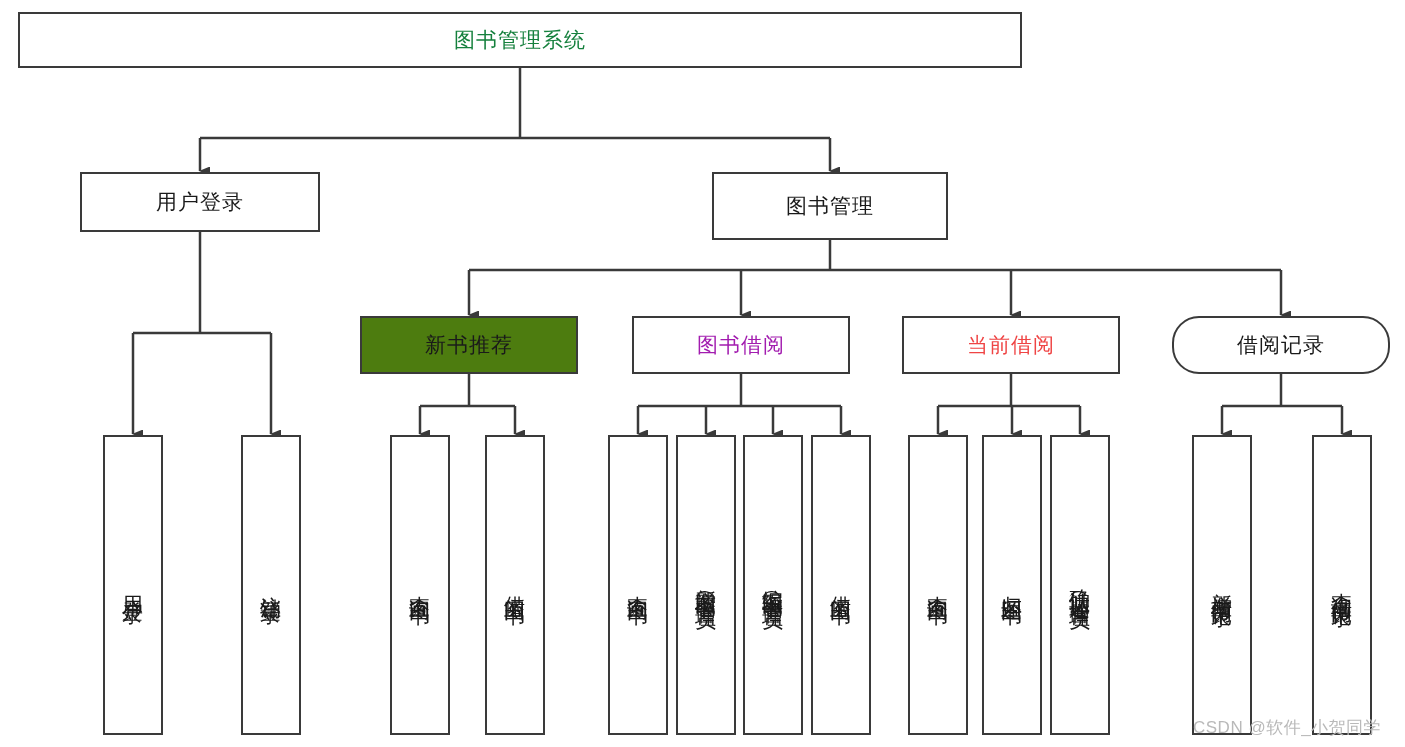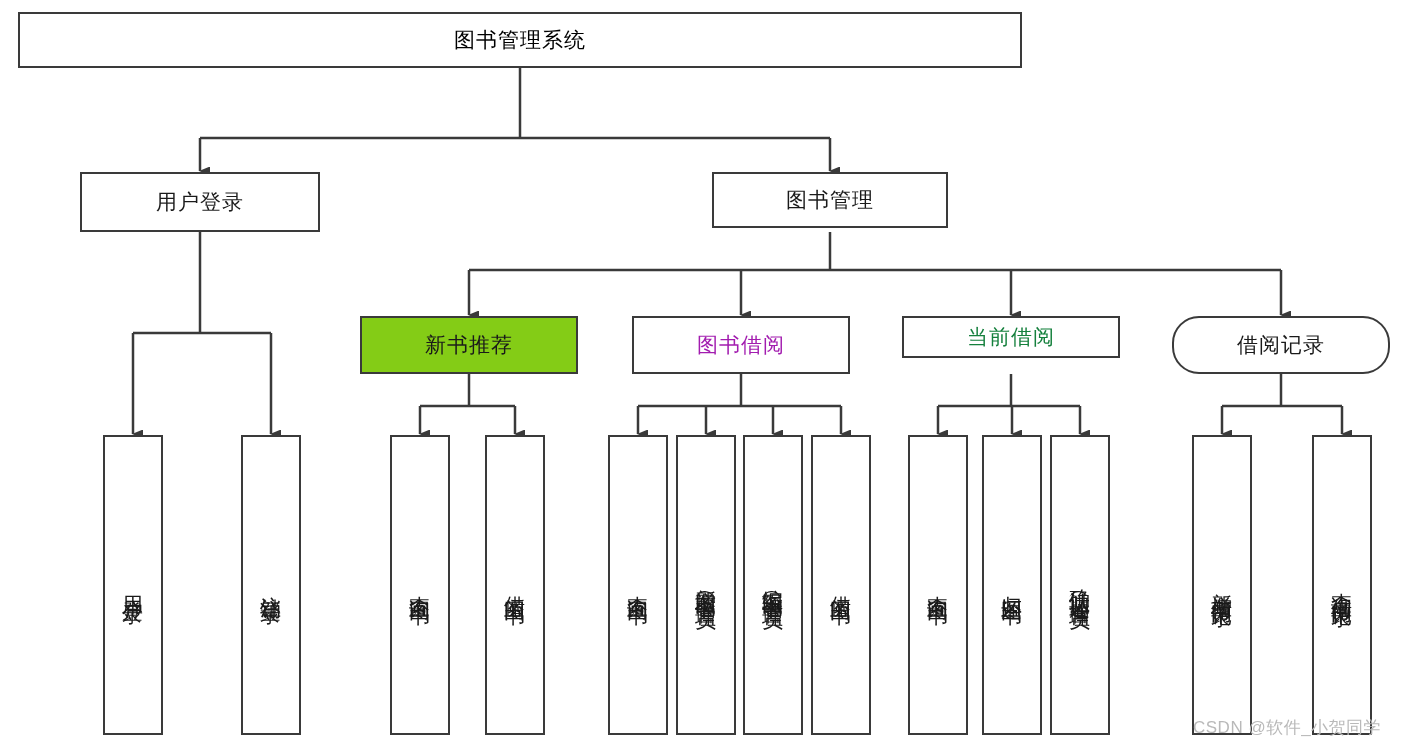--- a/index.html
+++ b/index.html
@@ -107,36 +107,36 @@
         <line x1="1012" y1="406" x2="1012" y2="434" stroke="#3a3a3a" stroke-width="2.5" marker-end="url(#arrowhead)"></line>
         <line x1="1080" y1="406" x2="1080" y2="434" stroke="#3a3a3a" stroke-width="2.5" marker-end="url(#arrowhead)"></line>
         <line x1="1281" y1="374" x2="1281" y2="406" stroke="#3a3a3a" stroke-width="2.5"></line>
         <line x1="1222" y1="406" x2="1342" y2="406" stroke="#3a3a3a" stroke-width="2.5"></line>
         <line x1="1222" y1="406" x2="1222" y2="434" stroke="#3a3a3a" stroke-width="2.5" marker-end="url(#arrowhead)"></line>
         <line x1="1342" y1="406" x2="1342" y2="434" stroke="#3a3a3a" stroke-width="2.5" marker-end="url(#arrowhead)"></line>
       </g>
   </svg>
 
   <div id="node-layer">
-      <div class="node-box horizontal" style="left: 18px; top: 12px; width: 1004px; height: 56px; border-color: rgb(58, 58, 58); background: rgb(255, 255, 255); color: #000000;">
+      <div class="node-box horizontal" style="left: 18px; top: 12px; width: 1004px; height: 56px; border-color: rgb(58, 58, 58); background: rgb(255, 255, 255); color: #15803d;">
         <span class="node-label">图书管理系统</span>
       </div>
       <div class="node-box horizontal" style="left: 80px; top: 172px; width: 240px; height: 60px; border-color: rgb(58, 58, 58); background: rgb(255, 255, 255); color: rgb(26, 26, 26);">
         <span class="node-label">用户登录</span>
       </div>
-      <div class="node-box horizontal" style="left: 712px; top: 172px; width: 236px; height: 56px; border-color: rgb(58, 58, 58); background: rgb(255, 255, 255); color: rgb(26, 26, 26);">
+      <div class="node-box horizontal" style="left: 712px; top: 172px; width: 236px; height: 68px; border-color: rgb(58, 58, 58); background: rgb(255, 255, 255); color: rgb(26, 26, 26);">
         <span class="node-label">图书管理</span>
       </div>
-      <div class="node-box horizontal" style="left: 360px; top: 316px; width: 218px; height: 58px; border-color: rgb(58, 58, 58); background: #84cc16; color: rgb(26, 26, 26);">
+      <div class="node-box horizontal" style="left: 360px; top: 316px; width: 218px; height: 58px; border-color: rgb(58, 58, 58); background: #4d7c0f; color: rgb(26, 26, 26);">
         <span class="node-label">新书推荐</span>
       </div>
       <div class="node-box horizontal" style="left: 632px; top: 316px; width: 218px; height: 58px; border-color: rgb(58, 58, 58); background: rgb(255, 255, 255); color: #a21caf;">
         <span class="node-label">图书借阅</span>
       </div>
-      <div class="node-box horizontal" style="left: 902px; top: 316px; width: 218px; height: 42px; border-color: rgb(58, 58, 58); background: rgb(255, 255, 255); color: #15803d;">
+      <div class="node-box horizontal" style="left: 902px; top: 316px; width: 218px; height: 58px; border-color: rgb(58, 58, 58); background: rgb(255, 255, 255); color: #ef4444;">
         <span class="node-label">当前借阅</span>
       </div>
       <div class="node-box horizontal" style="left: 1172px; top: 316px; width: 218px; height: 58px; border-color: rgb(58, 58, 58); background: rgb(255, 255, 255); color: rgb(26, 26, 26); border-radius: 27px;">
         <span class="node-label">借阅记录</span>
       </div>
       <div class="node-box vertical" style="left: 103px; top: 435px; width: 60px; height: 300px; border-color: rgb(58, 58, 58); background: rgb(255, 255, 255); color: rgb(26, 26, 26);">
         <span class="node-label">用户登录</span>
       </div>
       <div class="node-box vertical" style="left: 241px; top: 435px; width: 60px; height: 300px; border-color: rgb(58, 58, 58); background: rgb(255, 255, 255); color: rgb(26, 26, 26);">
         <span class="node-label">注销登录</span>

